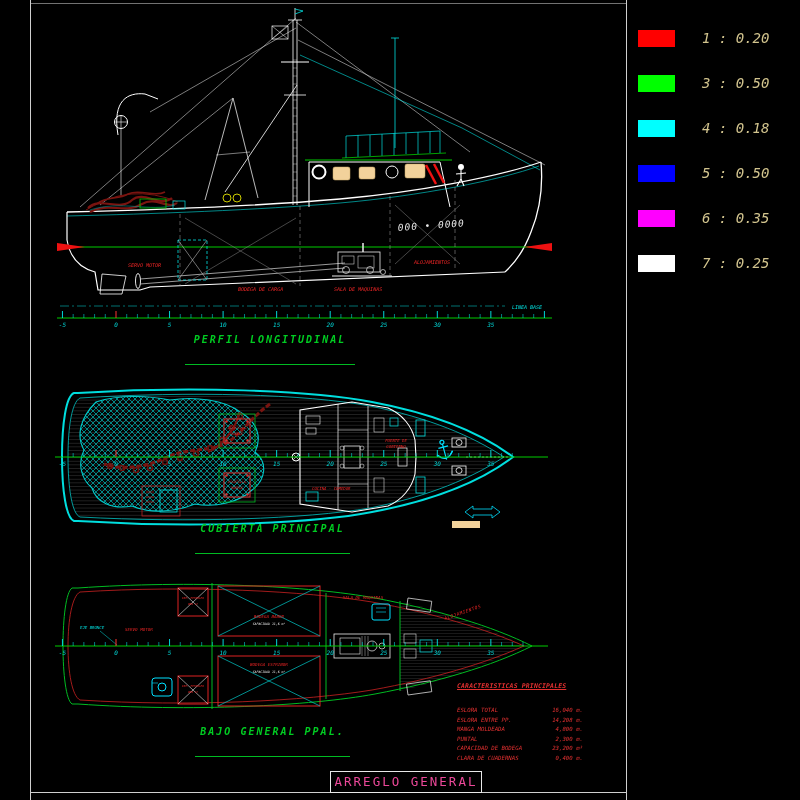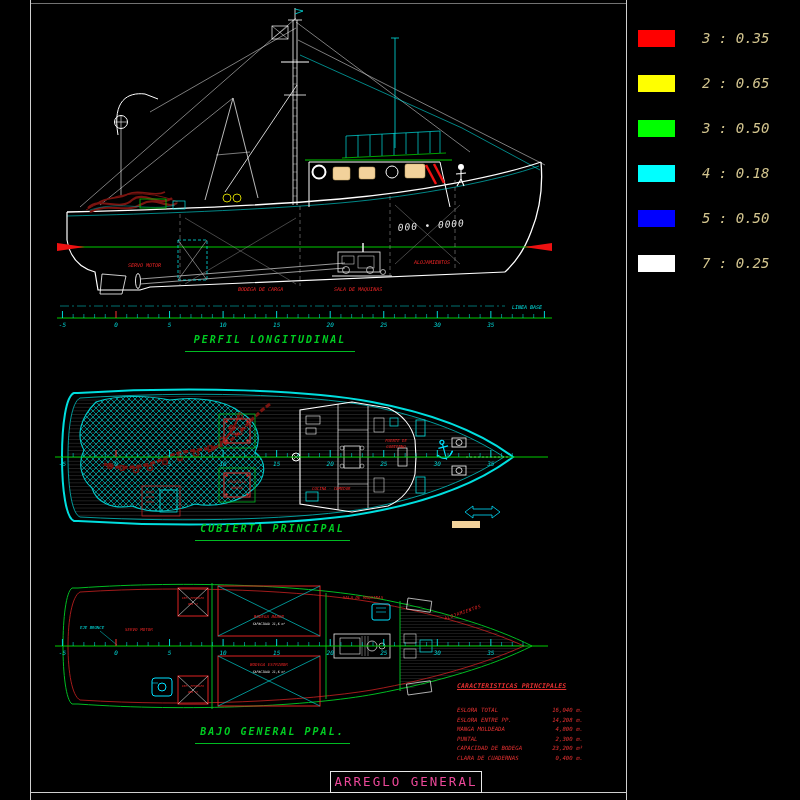--- a/index.html
+++ b/index.html
@@ -7,21 +7,21 @@
        font-family:"DejaVu Sans Mono",monospace;}
   .border-line{position:absolute;background:#cfcfcf;}
   svg{position:absolute;left:0;top:0;}
   svg text{font-family:"DejaVu Sans Mono",monospace;}
   .redlbl{fill:#ee2525;font-style:italic;}
   .cyanlbl{fill:#00e0e0;font-style:italic;}
   .whtlbl{fill:#e8e8e8;font-style:italic;}
   .rulnum{fill:#00d8d8;font-style:italic;font-size:6px;text-anchor:middle;}
   .vtitle{position:absolute;color:#00cc22;font-style:italic;font-weight:bold;
           font-size:10px;letter-spacing:2px;text-align:center;
-          border-bottom:1px solid #00bb22;padding-bottom:6px;white-space:nowrap;}
+          border-bottom:1px solid #00bb22;padding-bottom:19px;white-space:nowrap;}
   .legend{position:absolute;left:638px;top:24px;width:150px;}
   .legend-item{position:relative;height:45px;}
   .legend-swatch{position:absolute;left:0;top:6px;width:37px;height:17px;}
   .legend-label{position:absolute;left:64px;top:6px;font-style:italic;
                 font-size:14px;color:#d2c48e;white-space:nowrap;}
   .chartable{position:absolute;left:457px;top:682px;width:126px;}
   .chartable .ttl{color:#e23030;font-style:italic;font-weight:bold;font-size:6.4px;
                   letter-spacing:.2px;text-decoration:underline;margin-bottom:16px;white-space:nowrap;}
   .chartable .row{display:flex;justify-content:space-between;color:#e23030;
                   font-style:italic;font-size:5.7px;line-height:9.6px;white-space:nowrap;}
@@ -527,37 +527,37 @@
   </g>
 </svg>
 
 <div class="vtitle" style="left:185px;top:334px;width:170px;">PERFIL LONGITUDINAL</div>
 <div class="vtitle" style="left:195px;top:523px;width:155px;">CUBIERTA PRINCIPAL</div>
 <div class="vtitle" style="left:195px;top:726px;width:155px;">BAJO GENERAL PPAL.</div>
 
 <div class="legend">
   <div class="legend-item">
     <div class="legend-swatch" style="background: rgb(255, 0, 0);"></div>
-    <div class="legend-label">3 : 0.35</div>
-  </div>
-  <div class="legend-item">
-    <div class="legend-swatch" style="background: rgb(255, 255, 0);"></div>
-    <div class="legend-label">2 : 0.65</div>
+    <div class="legend-label">1 : 0.20</div>
   </div>
   <div class="legend-item">
     <div class="legend-swatch" style="background: rgb(0, 255, 0);"></div>
     <div class="legend-label">3 : 0.50</div>
   </div>
   <div class="legend-item">
     <div class="legend-swatch" style="background: rgb(0, 255, 255);"></div>
     <div class="legend-label">4 : 0.18</div>
   </div>
   <div class="legend-item">
     <div class="legend-swatch" style="background: rgb(0, 0, 255);"></div>
     <div class="legend-label">5 : 0.50</div>
+  </div>
+  <div class="legend-item">
+    <div class="legend-swatch" style="background: rgb(255, 0, 255);"></div>
+    <div class="legend-label">6 : 0.35</div>
   </div>
   <div class="legend-item">
     <div class="legend-swatch" style="background: rgb(255, 255, 255);"></div>
     <div class="legend-label">7 : 0.25</div>
   </div>
 </div>
 
 <div class="chartable">
   <div class="ttl">CARACTERISTICAS PRINCIPALES</div>
   <div class="row">

